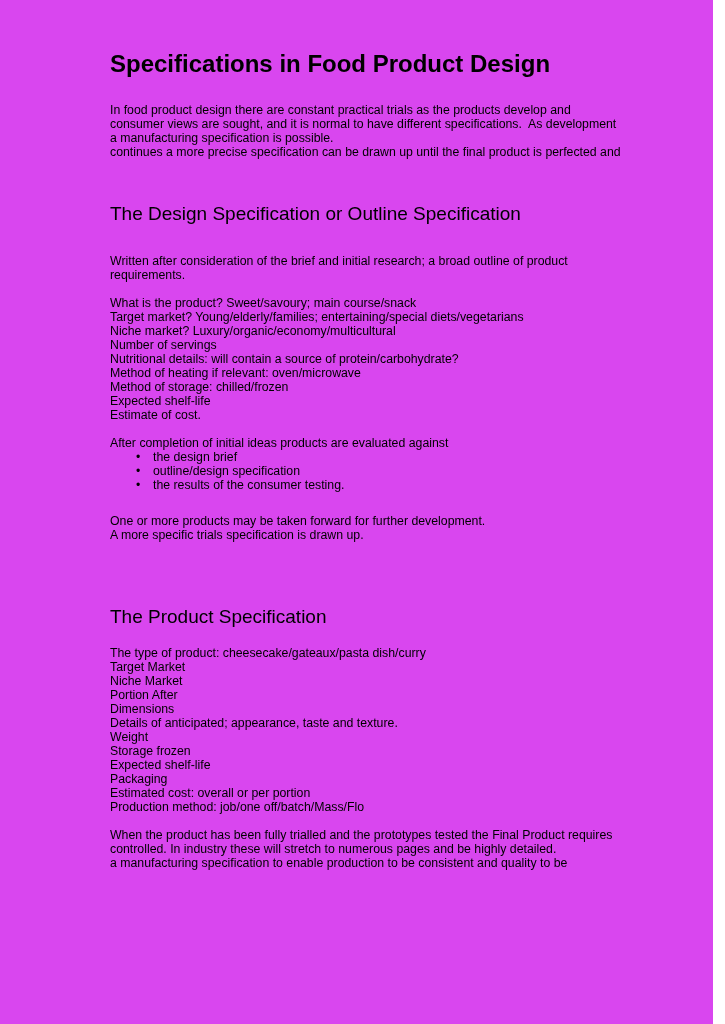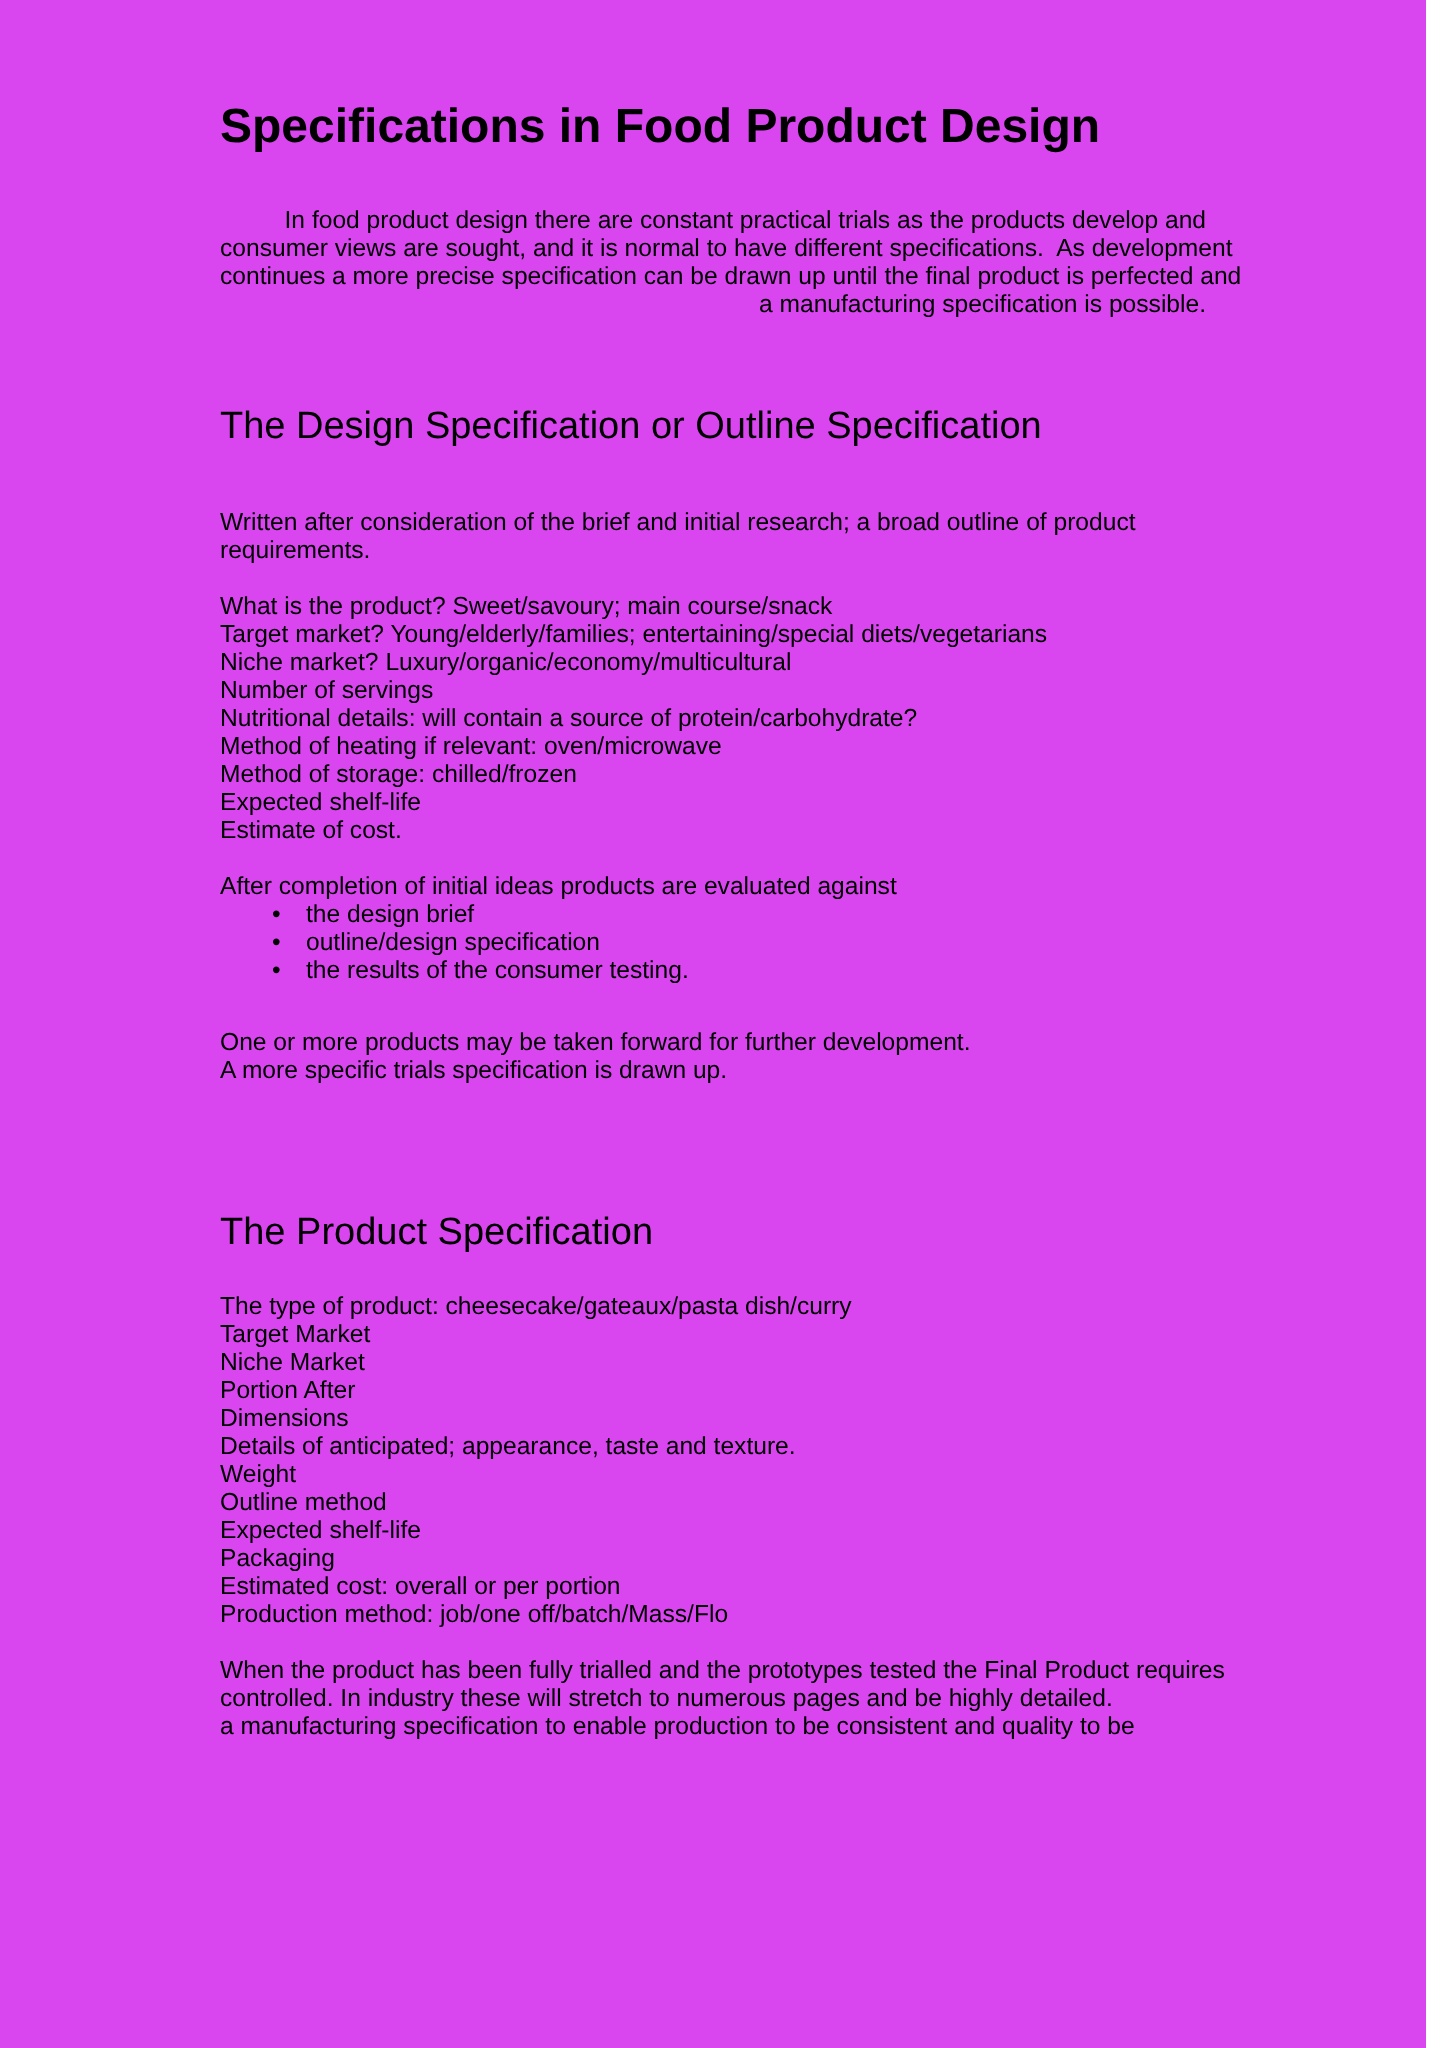--- a/index.html
+++ b/index.html
@@ -28,21 +28,21 @@
     margin: 0;
     font-size: 19px;
     line-height: 22px;
     font-weight: normal;
   }
   .line {
     font-size: 12.3px;
     line-height: 14px;
     white-space: pre;
   }
-  .intro        { margin-top: 25px; text-align: right; }
+  .intro        { margin-top: 25px; }
   .h2-design    { margin-top: 44px; }
   .overview     { margin-top: 29px; }
   .checklist-1  { margin-top: 14px; }
   .eval-intro   { margin-top: 14px; }
   .bullet-list  { margin-top: 0; }
   .outcome      { margin-top: 22px; }
   .h2-product   { margin-top: 64px; }
   .checklist-2  { margin-top: 18px; }
   .closing      { margin-top: 14px; }
   .bullet-row {
@@ -59,22 +59,22 @@
 </head>
 <body>
 
 <div class="page">
 
   <h1 class="doc-title">Specifications in Food Product Design</h1>
 
   <div class="intro">
     <div class="line">In food product design there are constant practical trials as the products develop and</div>
     <div class="line">consumer views are sought, and it is normal to have different specifications.  As development</div>
+    <div class="line">a manufacturing specification is possible.</div>
     <div class="line">continues a more precise specification can be drawn up until the final product is perfected and</div>
-    <div class="line">a manufacturing specification is possible.</div>
   </div>
 
   <h2 class="section-heading h2-design">The Design Specification or Outline Specification</h2>
 
   <div class="overview">
     <div class="line">Written after consideration of the brief and initial research; a broad outline of product</div>
     <div class="line">requirements.</div>
   </div>
 
   <div class="checklist-1">
@@ -107,21 +107,21 @@
   <h2 class="section-heading h2-product">The Product Specification</h2>
 
   <div class="checklist-2">
     <div class="line">The type of product: cheesecake/gateaux/pasta dish/curry</div>
     <div class="line">Target Market</div>
     <div class="line">Niche Market</div>
     <div class="line">Portion After</div>
     <div class="line">Dimensions</div>
     <div class="line">Details of anticipated; appearance, taste and texture.</div>
     <div class="line">Weight</div>
-    <div class="line">Outline method</div>
+    <div class="line">Storage frozen</div>
     <div class="line">Expected shelf-life</div>
     <div class="line">Packaging</div>
     <div class="line">Estimated cost: overall or per portion</div>
     <div class="line">Production method: job/one off/batch/Mass/Flo</div>
   </div>
 
   <div class="closing">
     <div class="line">When the product has been fully trialled and the prototypes tested the Final Product requires</div>
     <div class="line">controlled. In industry these will stretch to numerous pages and be highly detailed.</div>
     <div class="line">a manufacturing specification to enable production to be consistent and quality to be</div>

